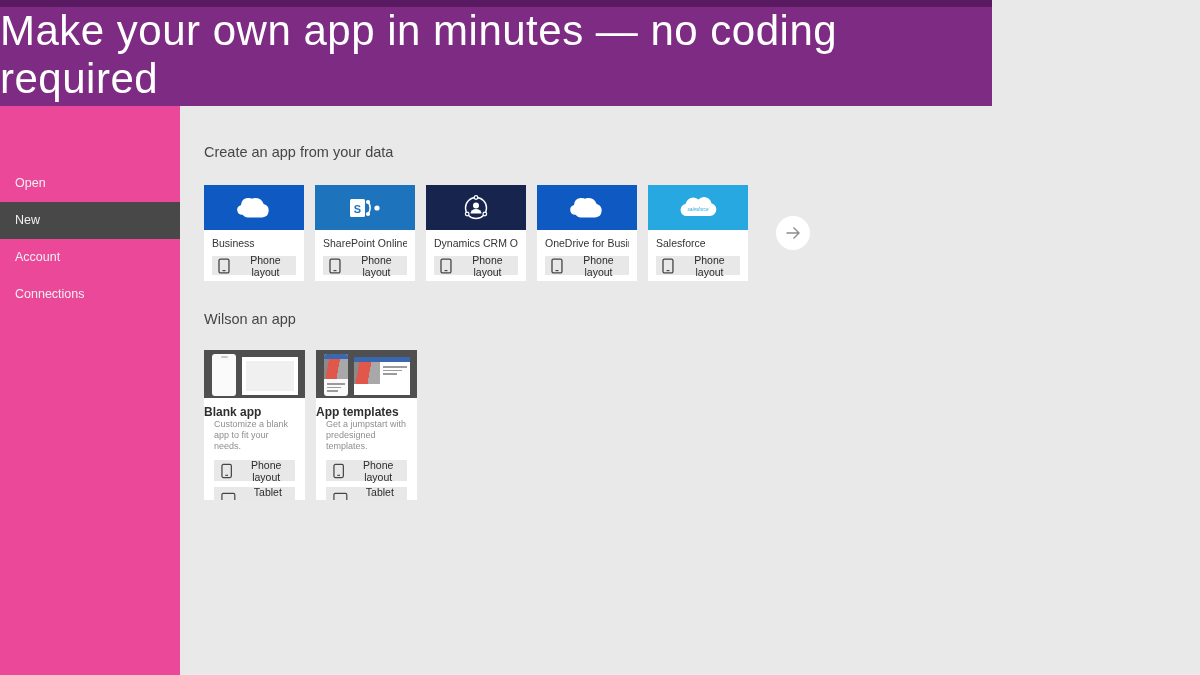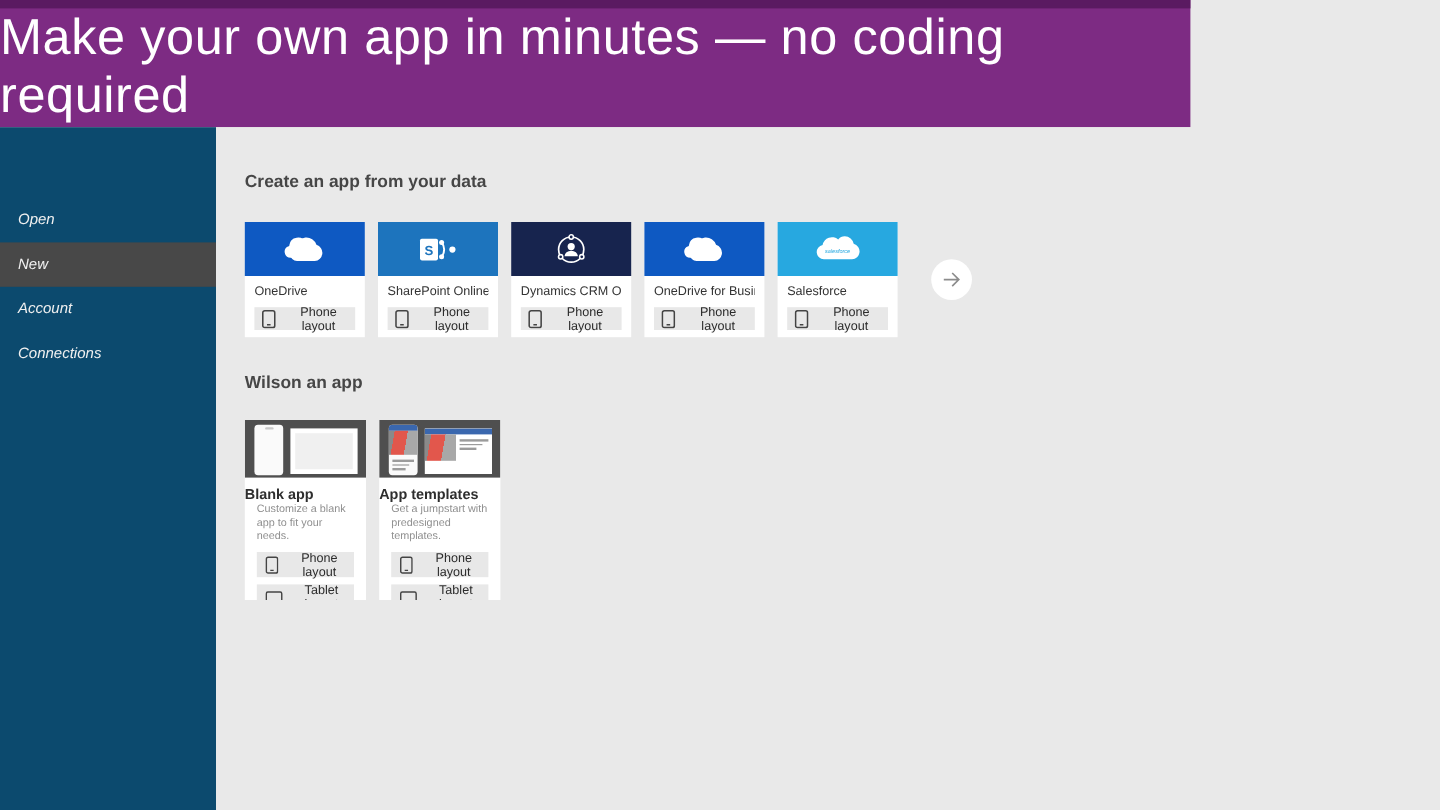--- a/index.html
+++ b/index.html
@@ -43,21 +43,21 @@
     background: #E9E9E9;
   }
   .user-chip {
     position: absolute; top: 15px; right: 36px;
     display: flex; align-items: center; gap: 7px; cursor: pointer;
   }
   .user-chip span { font-size: 11px; color: #595959; }
 
   .section-title {
     position: absolute; left: 24px;
-    font-size: 14.5px; font-weight: 700; color: #464646;
+    font-size: 14.5px; font-weight: 400; color: #464646;
   }
   #title-data { top: 38px; }
   #title-app  { top: 205px; }
 
   .card-row {
     position: absolute; left: 24px; display: flex; gap: 11px;
   }
   #row-data { top: 79px; height: 96px; }
   #row-app  { top: 244px; height: 150px; }
 
@@ -143,21 +143,21 @@
   .mock-trow .mock-lines { flex: 1; }
 </style>
 </head>
 <body>
 
 <header class="banner" style="background-color: rgb(125, 43, 131);">
   <div class="banner-strip" style="background-color: rgb(90, 26, 97);"></div>
   <h1>Make your own app in minutes — no coding required</h1>
 </header>
 
-<aside class="sidebar" style="background-color: #0c4a6e; font-style: italic;">
+<aside class="sidebar" style="background-color: #ec4899;">
   <nav>
     <div class="nav-item">Open</div>
     <div class="nav-item active" style="background-color: rgb(72, 72, 72);">New</div>
     <div class="nav-item">Account</div>
     <div class="nav-item">Connections</div>
   </nav>
 </aside>
 
 <main class="main" style="background-color: rgb(233, 233, 233);">
 
@@ -175,21 +175,21 @@
 
   <div class="card-row" id="row-data">
 
     <div class="card">
       <div class="card-header" style="background-color: rgb(14, 89, 194);">
         <svg width="48" height="28" viewBox="0 0 48 28">
           <path d="M12.2 21.5a5.7 5.7 0 0 1-1.9-11.1 8 8 0 0 1 15.3-2.4 6.8 6.8 0 0 1-1 13.5z" fill="#fff" stroke="#0E59C2" stroke-width="1.6"></path>
           <path d="M17.5 23.5a6 6 0 0 1-.9-11.9 8.8 8.8 0 0 1 17.1-1.6 6.9 6.9 0 0 1-1.4 13.5z" fill="#fff"></path>
         </svg>
       </div>
-      <div class="card-label">OneDrive</div>
+      <div class="card-label">Business</div>
       <button class="layout-btn">
         <svg width="12" height="16" viewBox="0 0 12 16">
           <rect x="1" y="1" width="10" height="14" rx="1.6" fill="none" stroke="#444" stroke-width="1.3"></rect>
           <line x1="4.5" y1="12.6" x2="7.5" y2="12.6" stroke="#444" stroke-width="1.2"></line>
         </svg>
         <span>Phone layout</span>
       </button>
     </div>
 
     <div class="card">

